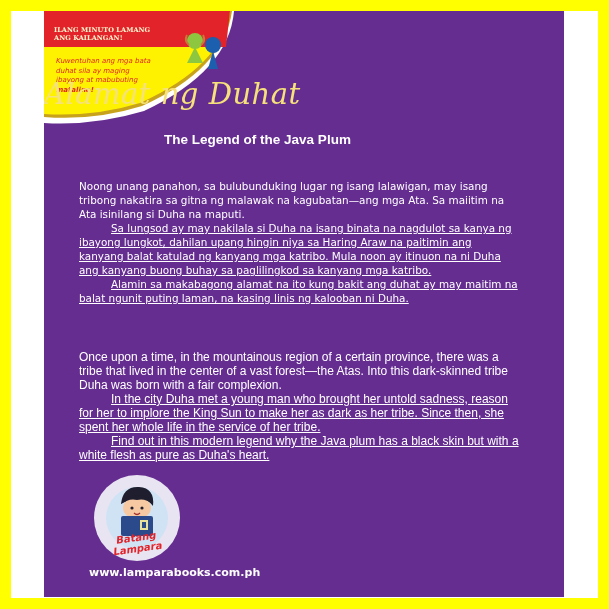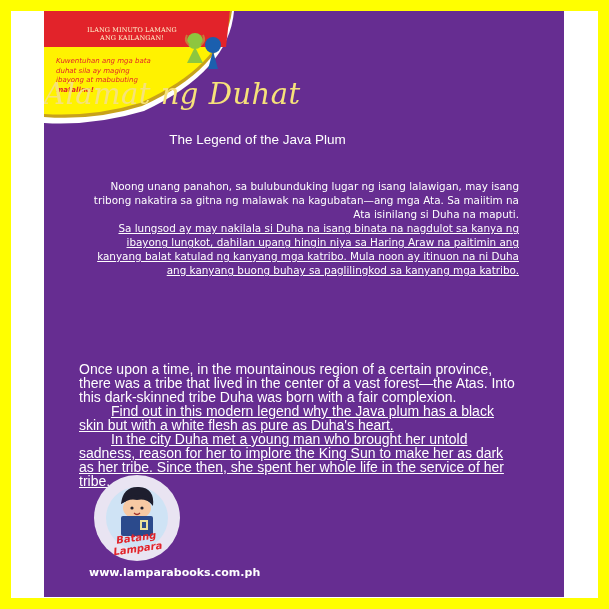--- a/index.html
+++ b/index.html
@@ -11,48 +11,48 @@
     }
     .cover {
       position: absolute; left: 44px; top: 11px; width: 520px; height: 586px;
       background: #662d91;
       overflow: hidden;
     }
     
     .banner { position: absolute; left: 0; top: 0; width: 200px; height: 120px; }
     .banner svg { position: absolute; left: 0; top: 0; }
     .banner-head {
-      position: absolute; left: 38px; top: 15px; width: 100px;
-      text-align: center; color: #fff8d0; font-family: "DejaVu Serif", serif;
-      font-size: 6.5px; font-weight: normal; line-height: 8px; letter-spacing: 0.1px;
+      position: absolute; left: 10px; top: 15px; width: 100px;
+      text-align: left; color: #fff8d0; font-family: "DejaVu Serif", serif;
+      font-size: 6.5px; font-weight: bold; line-height: 8px; letter-spacing: 0.1px;
     }
     .banner-tag {
       position: absolute; left: 12px; top: 46px; width: 120px;
       text-align: left; color: #e2232a; font-family: "DejaVu Sans", sans-serif;
       font-size: 7px; line-height: 9.5px; font-style: italic;
     }
     .banner-tag .strong { font-weight: bold; }
 
     .title {
       position: absolute; left: 0; width: 520px; top: 66px;
       text-align: left; color: #f6e27a;
       font-family: "DejaVu Serif", serif; font-style: italic;
       font-size: 29px; letter-spacing: 0.5px;
     }
     .subtitle {
       position: absolute; left: 0; width: 427px; top: 121px;
-      text-align: center; color: #ffffff; font-weight: normal;
+      text-align: center; color: #ffffff; font-weight: bold;
       font-family: "Liberation Sans", sans-serif; font-size: 13.5px;
     }
     .blurb {
       position: absolute; left: 35px; width: 440px;
       color: #ffffff; font-size: 11.2px; line-height: 14px;
     }
-    .blurb-fil { top: 168px; font-family: "DejaVu Sans", sans-serif; font-size: 10.4px; text-align: right; }
-    .blurb-en { top: 339px; font-family: "Liberation Sans", sans-serif; font-size: 14px; margin-top: 12px; }
+    .blurb-fil { top: 168px; font-family: "DejaVu Sans", sans-serif; font-size: 10.4px; }
+    .blurb-en { top: 339px; font-family: "Liberation Sans", sans-serif; font-size: 12px; }
     .blurb p { margin: 0; }
     .blurb p.indent { text-indent: 32px; text-decoration: underline; }
 
     .logo { position: absolute; left: 49px; top: 463px; width: 88px; height: 88px; }
     .logo-text {
       position: absolute; left: 0; top: 58px; width: 88px; text-align: center;
       color: #e2232a; font-family: "DejaVu Sans", sans-serif; font-style: italic;
       font-size: 10px; font-weight: bold; transform: rotate(-8deg);
     }
     .url {
@@ -96,26 +96,27 @@
       <div class="strong">matalino!</div>
     </div>
   </div>
 
   <div class="title">Alamat ng Duhat</div>
   <div class="subtitle">The Legend of the Java Plum</div>
 
   <div class="blurb blurb-fil">
     <p>Noong unang panahon, sa bulubunduking lugar ng isang lalawigan, may isang tribong nakatira sa gitna ng malawak na kagubatan—ang mga Ata. Sa maiitim na Ata isinilang si Duha na maputi.</p>
     <p class="indent">Sa lungsod ay may nakilala si Duha na isang binata na nagdulot sa kanya ng ibayong lungkot, dahilan upang hingin niya sa Haring Araw na paitimin ang kanyang balat katulad ng kanyang mga katribo. Mula noon ay itinuon na ni Duha ang kanyang buong buhay sa paglilingkod sa kanyang mga katribo.</p>
+    <p class="indent">Alamin sa makabagong alamat na ito kung bakit ang duhat ay may maitim na balat ngunit puting laman, na kasing linis ng kalooban ni Duha.</p>
   </div>
 
   <div class="blurb blurb-en">
     <p>Once upon a time, in the mountainous region of a certain province, there was a tribe that lived in the center of a vast forest—the Atas. Into this dark-skinned tribe Duha was born with a fair complexion.</p>
+    <p class="indent">In the city Duha met a young man who brought her untold sadness, reason for her to implore the King Sun to make her as dark as her tribe. Since then, she spent her whole life in the service of her tribe.</p>
     <p class="indent">Find out in this modern legend why the Java plum has a black skin but with a white flesh as pure as Duha's heart.</p>
-    <p class="indent">In the city Duha met a young man who brought her untold sadness, reason for her to implore the King Sun to make her as dark as her tribe. Since then, she spent her whole life in the service of her tribe.</p>
   </div>
 
   <div class="logo">
     <svg width="88" height="88" viewBox="0 0 88 88">
       <circle cx="44" cy="44" r="43" fill="#e9e4f2"></circle>
       <circle cx="44" cy="44" r="31" fill="#cfe3f5"></circle>
 
       <path d="M28 30 Q30 12 46 13 Q62 14 60 32 Q54 24 44 26 Q34 26 28 30 Z" fill="#1e1e2e"></path>
 
       <ellipse cx="44" cy="34" rx="14" ry="11" fill="#f7c9a3"></ellipse>

